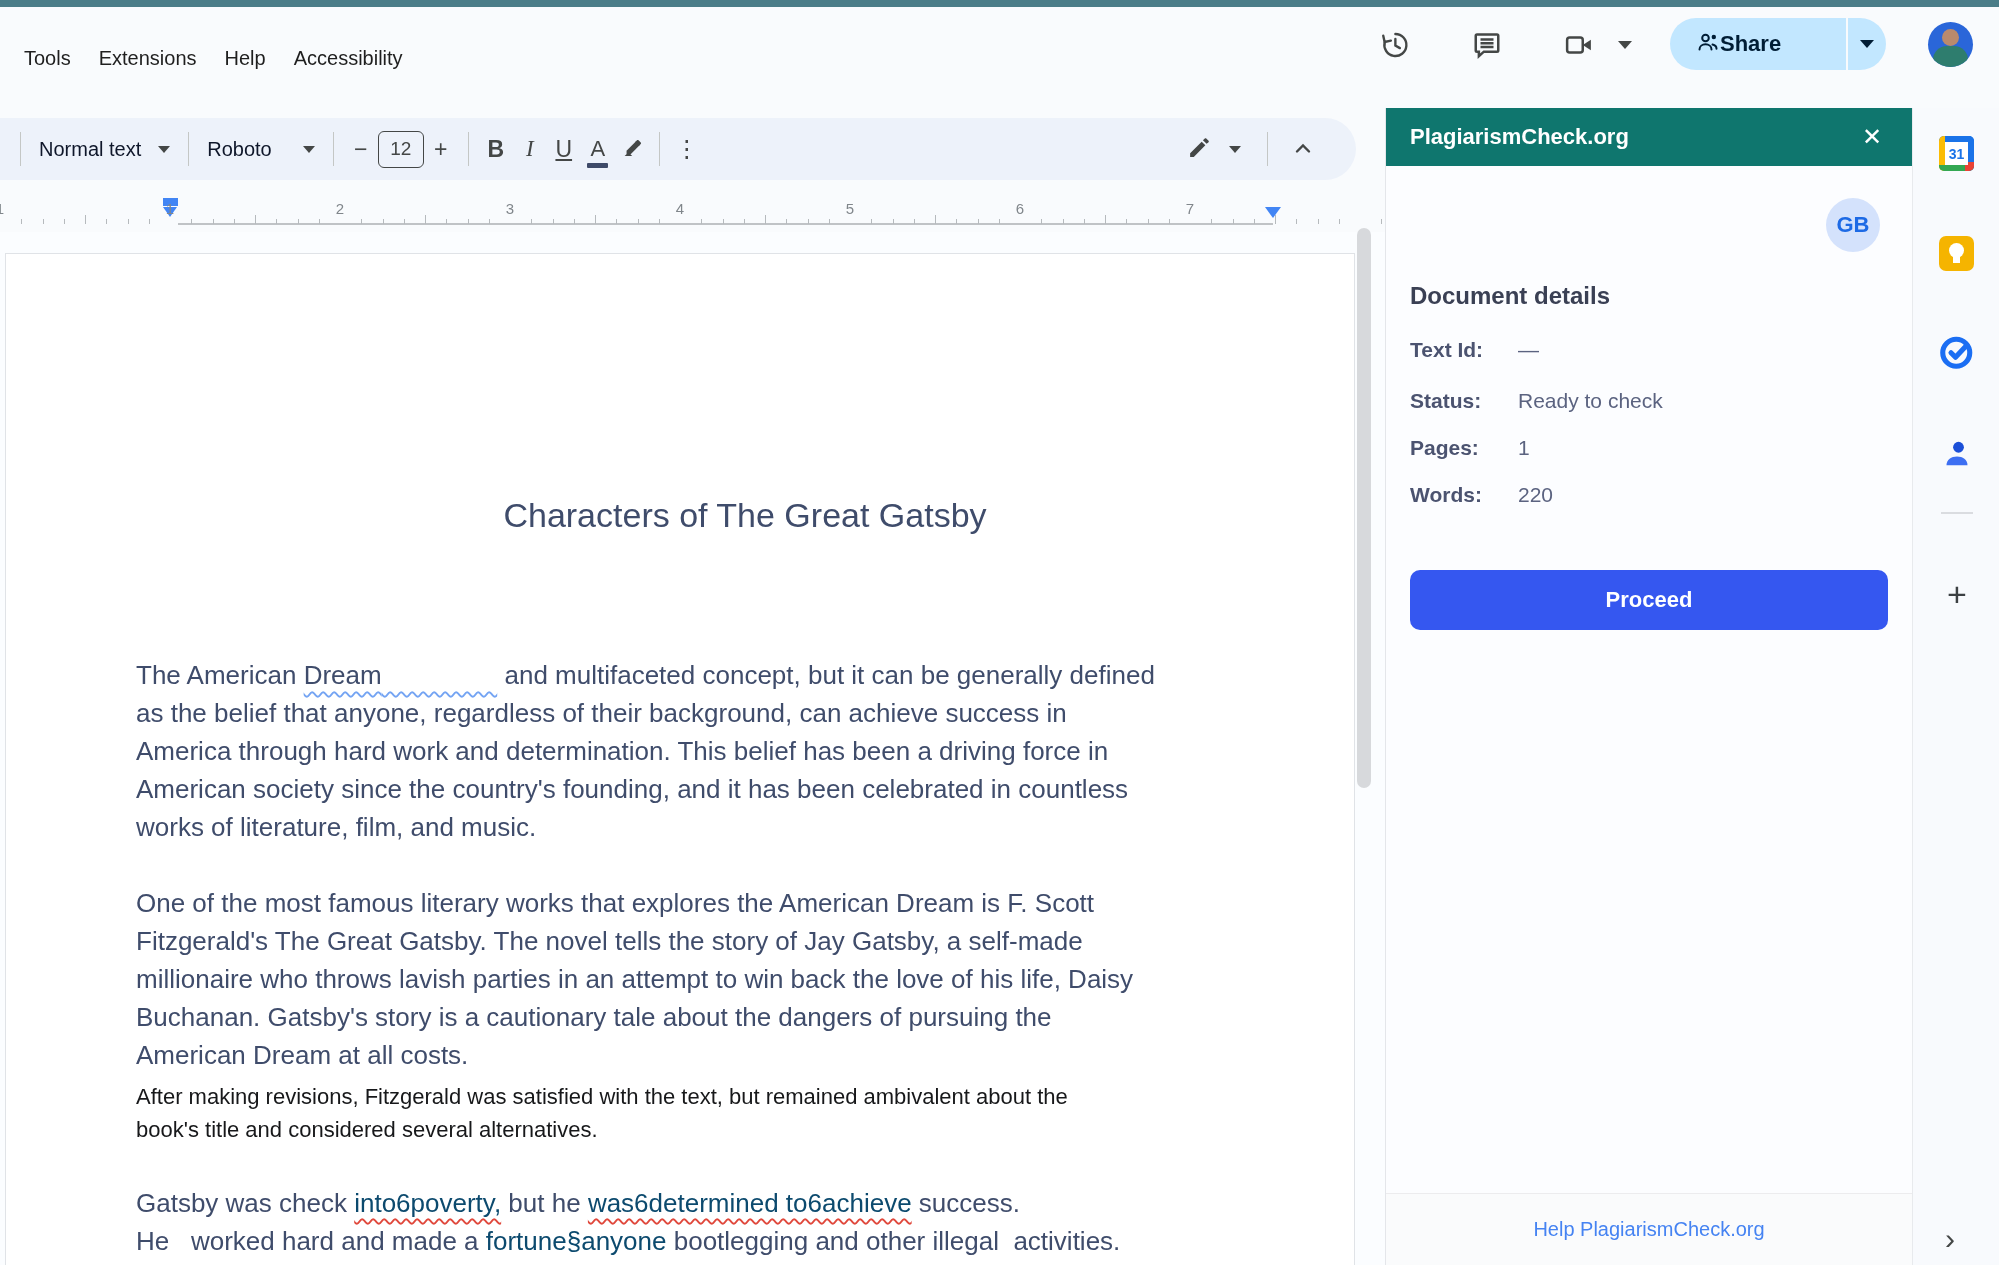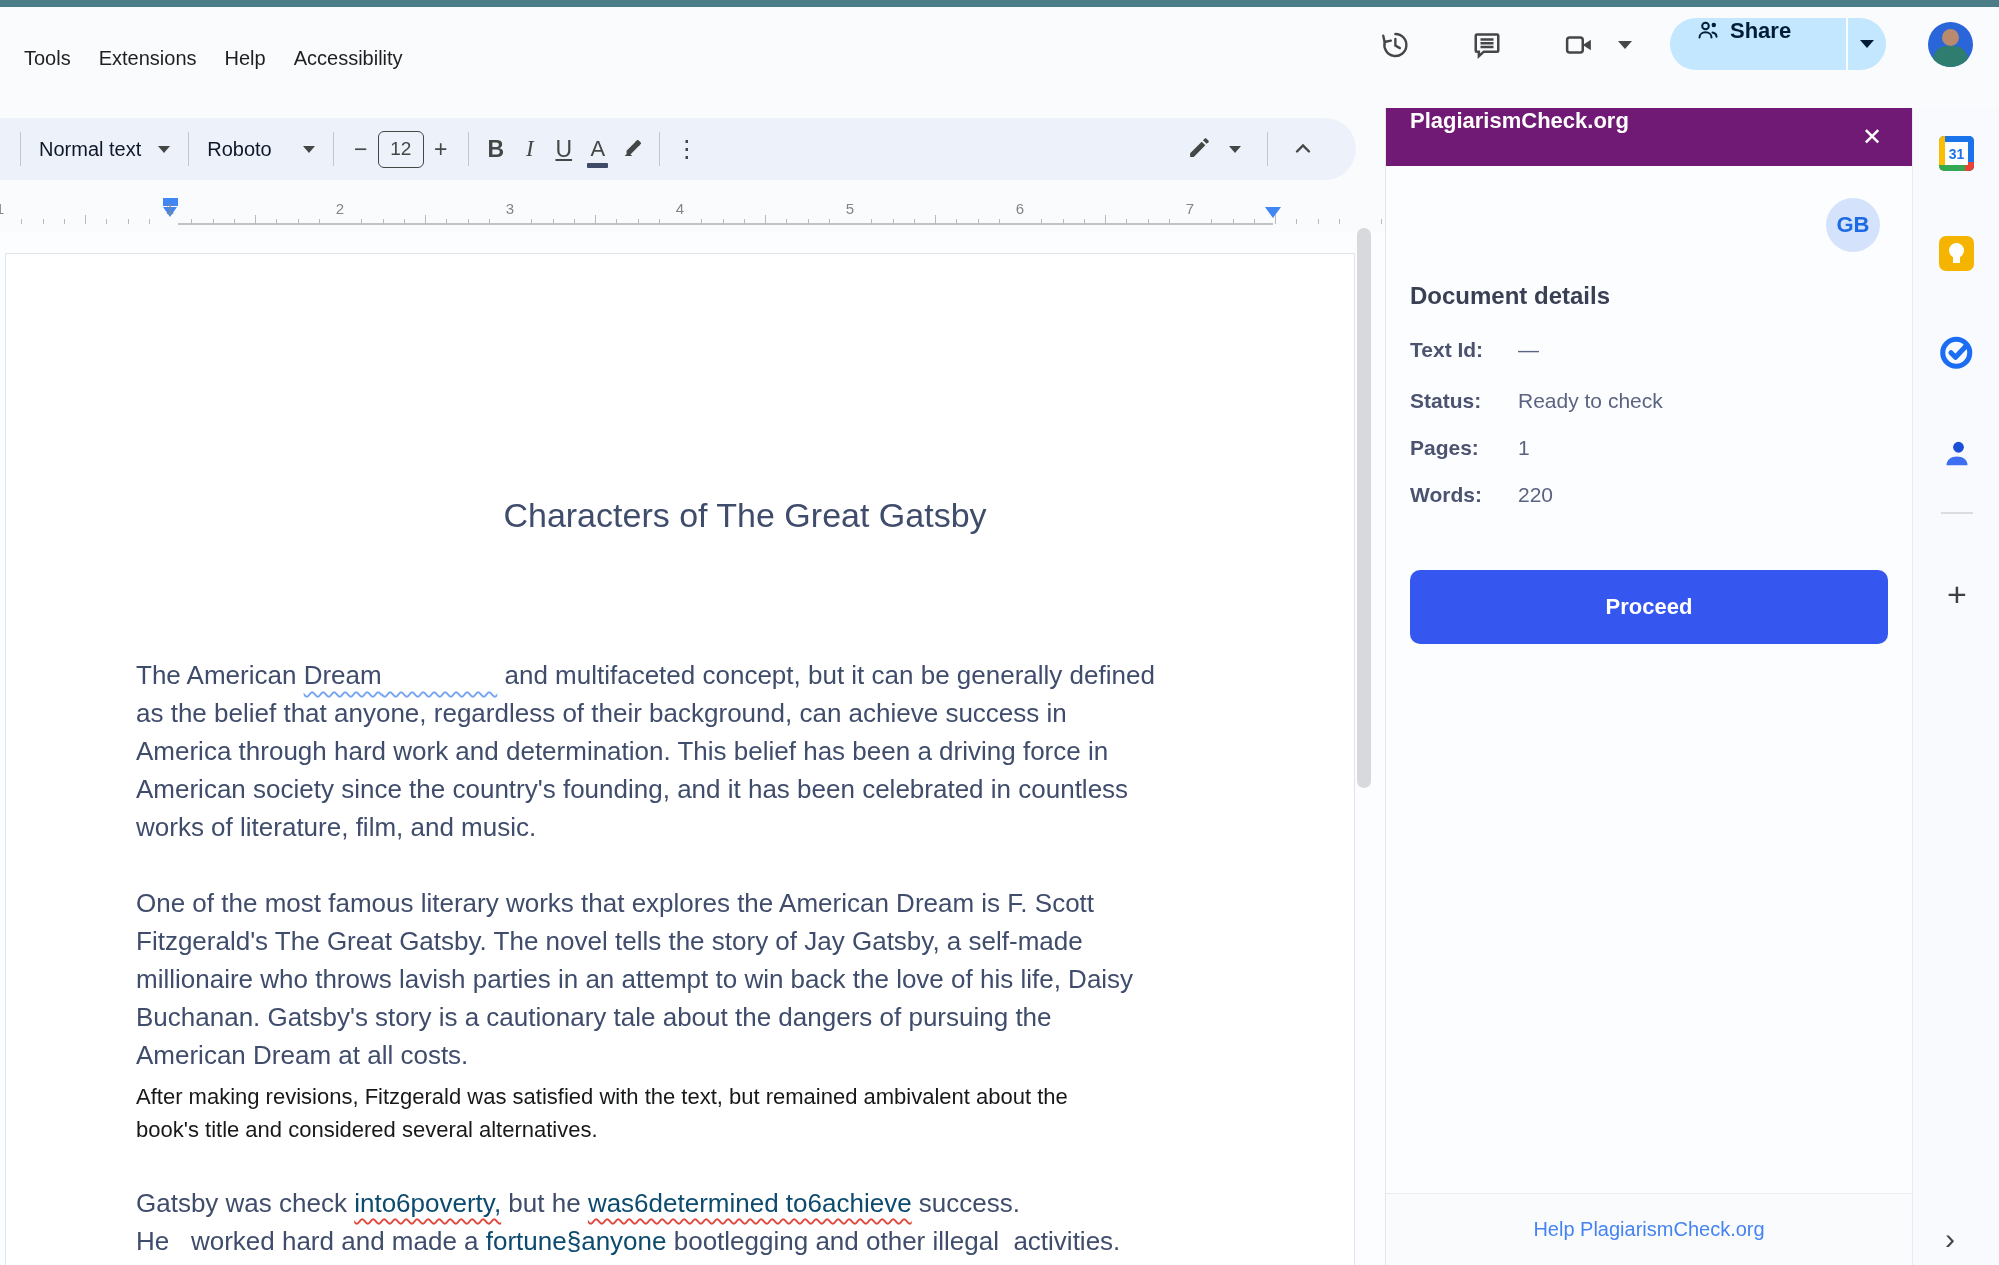--- a/index.html
+++ b/index.html
@@ -10,21 +10,21 @@
   
   .topbar { position:absolute; left:0; top:0; width:1999px; height:7px; background:#4b7d88; }
   .header { position:absolute; left:0; top:7px; width:1999px; height:189px; background:#f9fbfd; }
   .menu { position:absolute; left:10px; top:38px; display:flex; }
   .menu-item { font-size:20px; color:#1f1f1f; line-height:40px; padding:0 14px; border-radius:14px; cursor:default; }
 
   .hdr-icon { position:absolute; width:46px; height:46px; top:22px; display:flex; align-items:center; justify-content:center; border-radius:50%; }
   .hdr-icon svg { width:30px; height:30px; }
   .caret-down { width:0; height:0; border-left:7px solid transparent; border-right:7px solid transparent; border-top:8px solid #444746; }
   .share-pill { position:absolute; left:1670px; top:18px; width:216px; height:52px; background:#c2e7ff; border-radius:26px; display:flex; align-items:center; }
-  .share-main { display:flex; gap:10px; padding-left:26px; width:176px; height:100%; }
+  .share-main { display:flex; align-items:center; padding-left:26px; width:176px; height:100%; }
   .share-label { font-size:22px; font-weight:bold; color:#001d35; }
   .share-sep { width:2px; height:52px; background:#f9fbfd; }
   .share-caret { flex:1; display:flex; align-items:center; justify-content:center; height:100%; }
   .share-caret .caret-down { border-top-color:#001d35; }
   .avatar { position:absolute; left:1928px; top:22px; width:45px; height:45px; border-radius:50%; background:#2a66d9; overflow:hidden; }
   .avatar .head { position:absolute; left:14px; top:7px; width:17px; height:17px; border-radius:50%; background:#b98a6d; }
   .avatar .bodyshape { position:absolute; left:5px; top:24px; width:35px; height:24px; border-radius:14px 14px 0 0; background:#2e7d6e; }
 
   
   .toolbar { position:absolute; left:-34px; top:118px; width:1390px; height:62px; background:#edf2fa; border-radius:31px; display:flex; align-items:center; }
@@ -61,30 +61,30 @@
   .para { margin:0; }
   .p-gap { margin-top:38px; }
   .p-small { font-size:22px; line-height:33px; color:#17181a; margin-top:6px; }
   .ins { color:#0c4a6e; }
   .wavy-red { text-decoration-line:underline; text-decoration-style:wavy; text-decoration-color:#e0483c; text-decoration-thickness:2px; text-underline-offset:6px; }
   .wavy-blue { text-decoration-line:underline; text-decoration-style:wavy; text-decoration-color:#74a4f3; text-decoration-thickness:2px; text-underline-offset:7px; }
   .scrollbar { position:absolute; left:1357px; top:228px; width:14px; height:560px; border-radius:7px; background:#d7d9dc; }
 
   
   .sidebar-border { position:absolute; left:1385px; top:108px; width:1px; height:1157px; background:#e4e6ea; }
-  .sb-header { position:absolute; left:1386px; top:108px; width:526px; height:58px; background:#701a75; display:flex; }
+  .sb-header { position:absolute; left:1386px; top:108px; width:526px; height:58px; background:#0f766e; display:flex; align-items:center; }
   .sb-title { color:#fff; font-size:22px; font-weight:bold; margin-left:24px; }
   .sb-close { position:absolute; right:18px; top:0; height:58px; width:44px; display:flex; align-items:center; justify-content:center; color:#fff; font-size:24px; }
   .sb-body { position:absolute; left:1386px; top:166px; width:526px; height:1027px; background:#fcfdff; }
   .chip { position:absolute; left:440px; top:32px; width:54px; height:54px; border-radius:50%; background:#d4e2fc; color:#1d6ae5; font-weight:bold; font-size:22px; display:flex; align-items:center; justify-content:center; }
   .sb-heading { position:absolute; left:24px; top:116px; font-size:24px; font-weight:bold; color:#3a4054; }
   .dt-row { position:absolute; left:24px; width:480px; display:flex; font-size:21px; }
   .dt-label { width:108px; font-weight:bold; color:#4b5370; }
   .dt-value { color:#5b6380; }
-  .proceed { position:absolute; left:24px; top:404px; width:478px; height:74px; background:#3557f0; border:none; border-radius:10px; color:#fff; font-size:22px; font-weight:bold; font-family:inherit; }
+  .proceed { position:absolute; left:24px; top:404px; width:478px; height:60px; background:#3557f0; border:none; border-radius:10px; color:#fff; font-size:22px; font-weight:bold; font-family:inherit; }
   .sb-footer { position:absolute; left:1386px; top:1193px; width:526px; height:72px; background:#fafbfc; border-top:1px solid #ececee; display:flex; align-items:center; justify-content:center; }
   .sb-link { color:#4583f2; font-size:20px; text-decoration:none; }
 
   
   .rail { position:absolute; left:1912px; top:108px; width:87px; height:1157px; background:#f8fafd; border-left:1px solid #e8eaed; }
   .rail-icon { position:absolute; left:26px; width:36px; height:36px; }
   .cal { position:relative; width:35px; height:35px; border-radius:5px; overflow:hidden; background:#fff; }
   .cal .t { position:absolute; left:0; top:0; right:0; height:6px; background:#1a73e8; }
   .cal .l { position:absolute; left:0; top:0; bottom:0; width:6px; background:#fbbc04; }
   .cal .b { position:absolute; left:0; bottom:0; right:0; height:6px; background:#34a853; }

